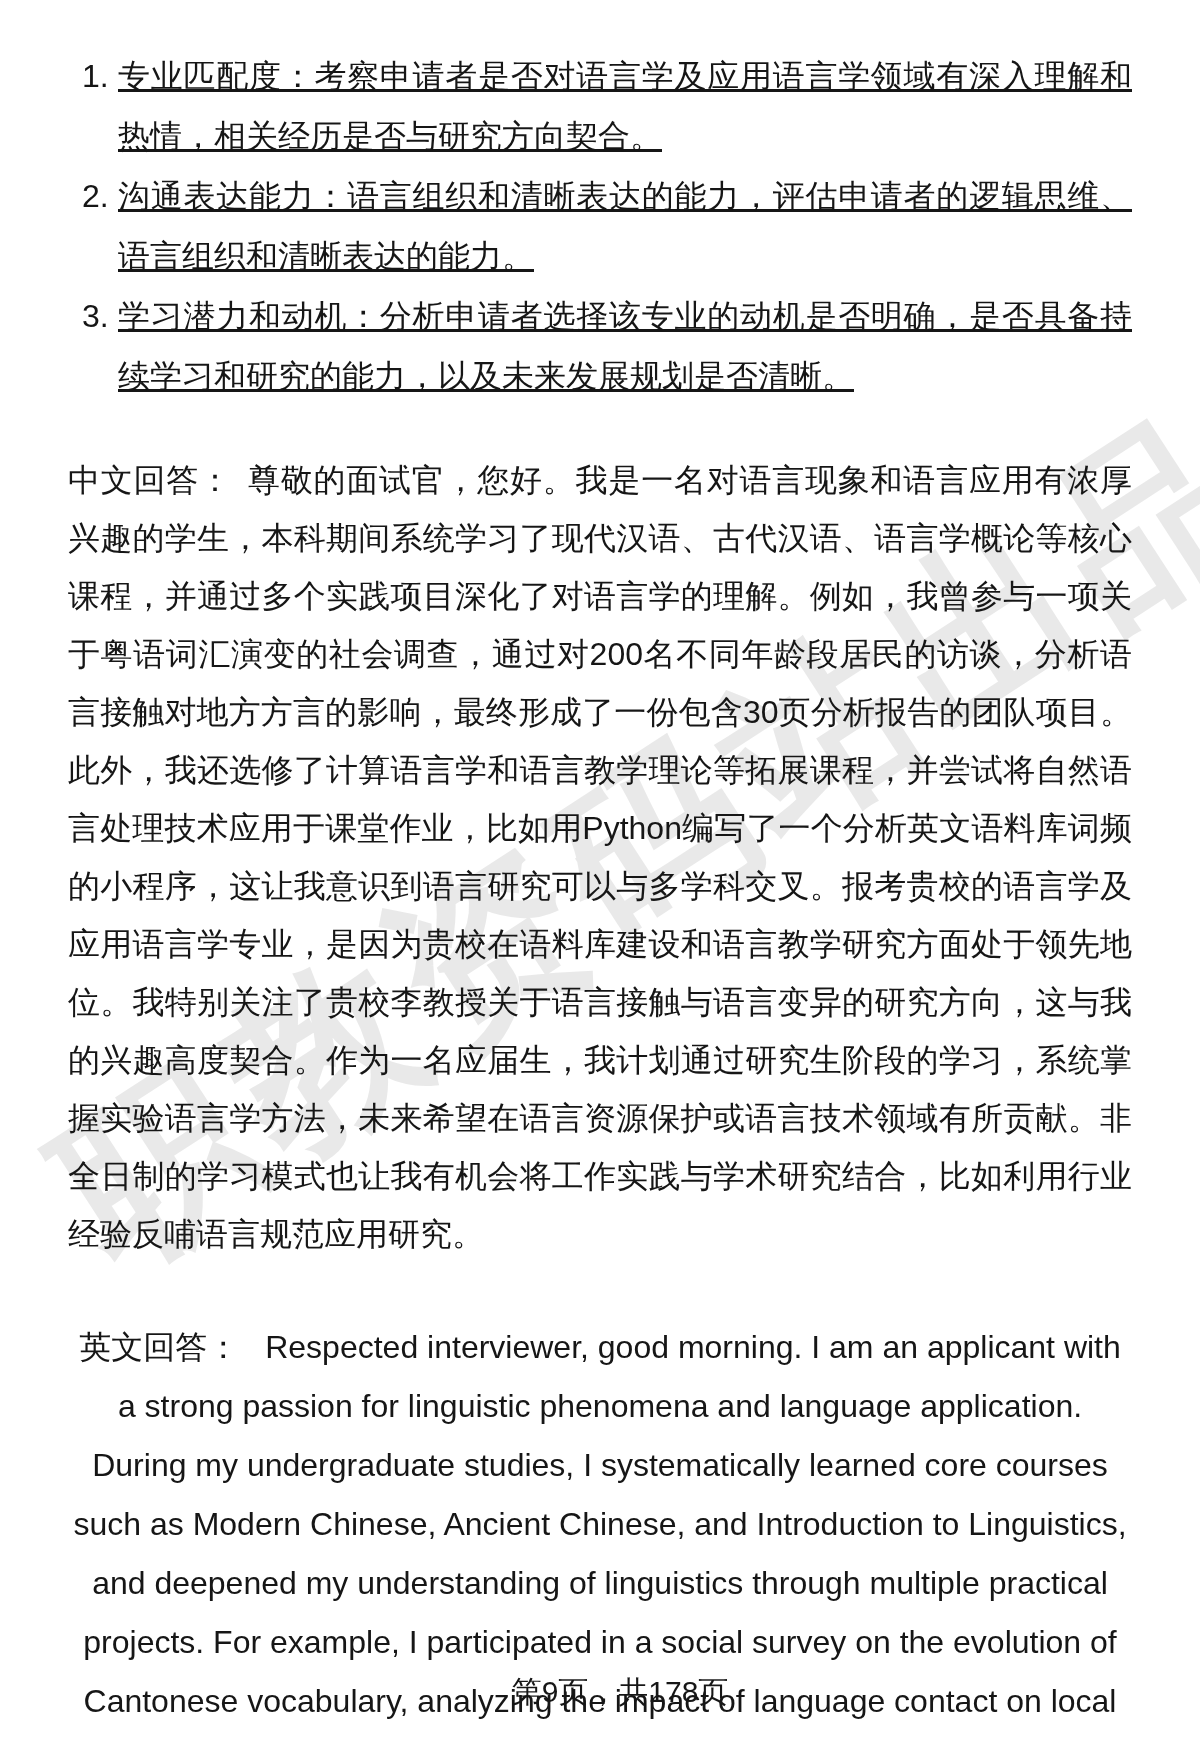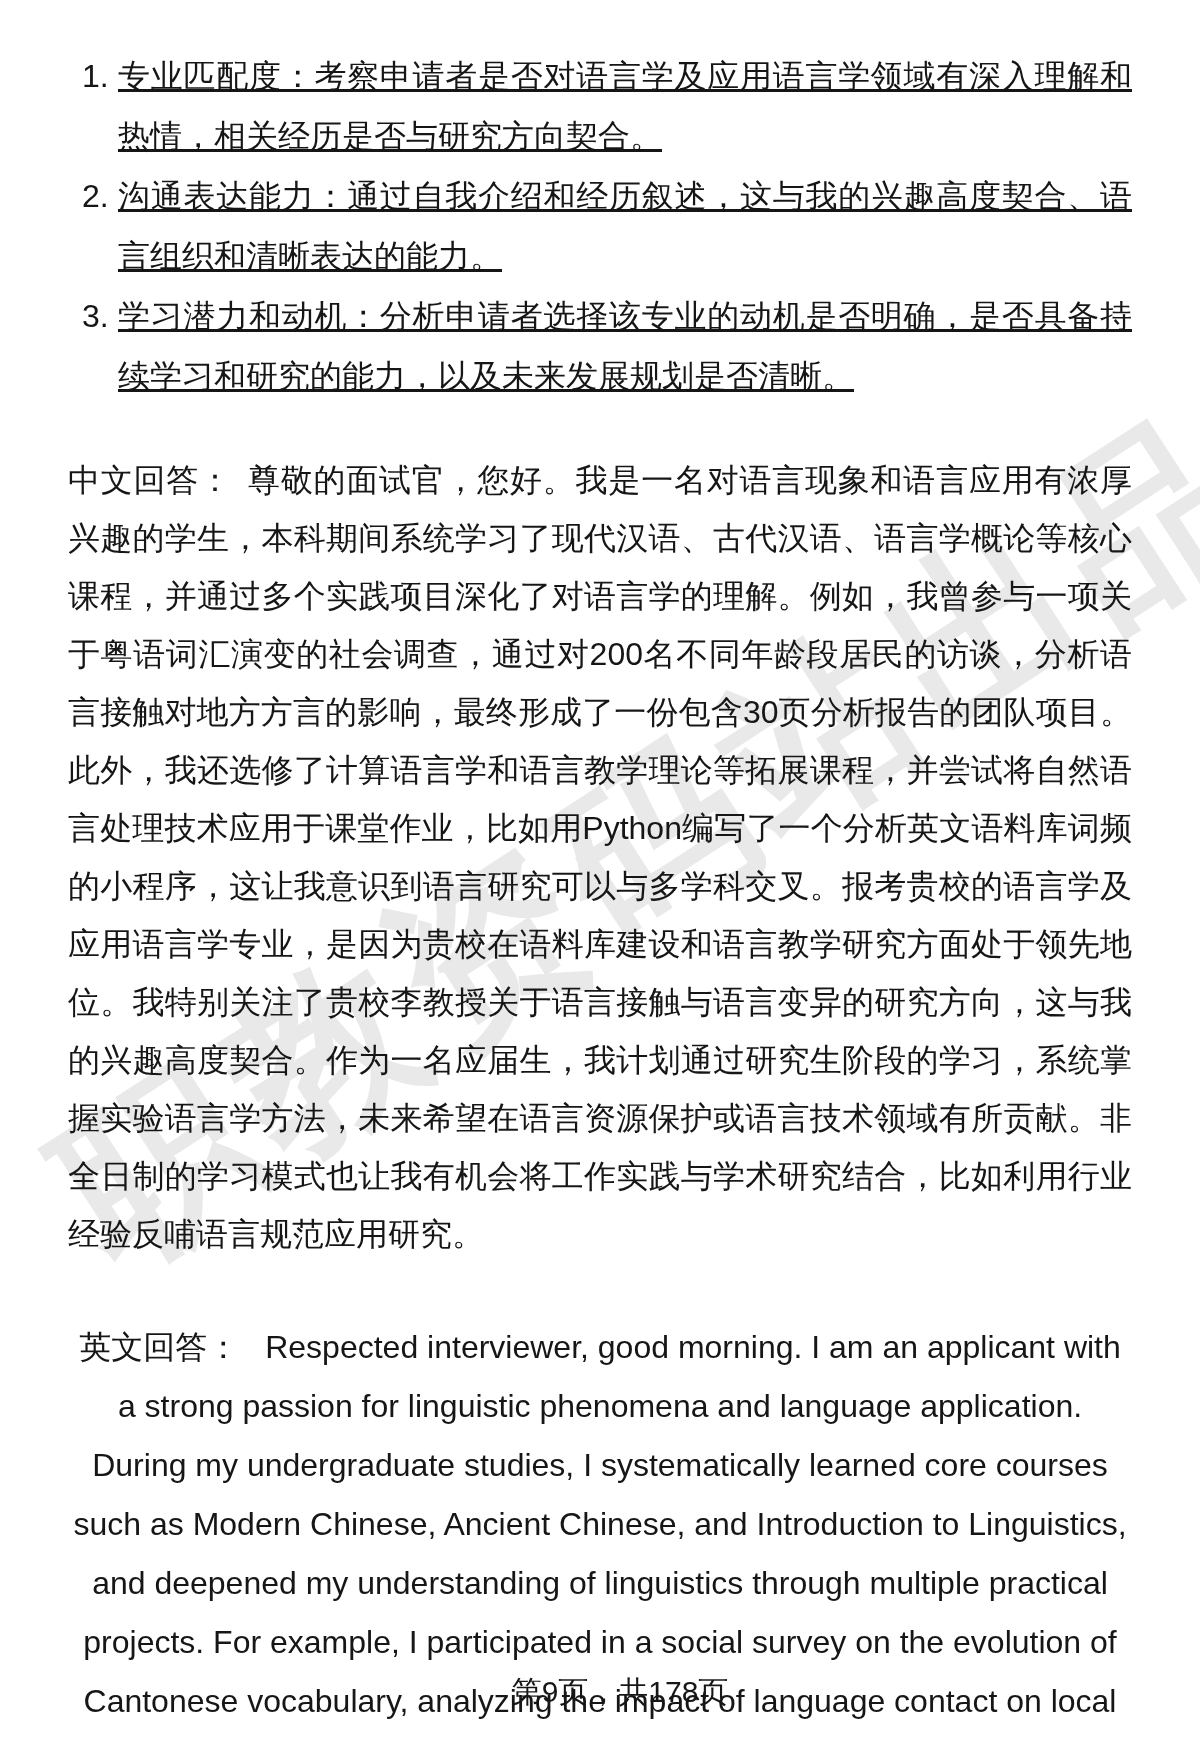--- a/index.html
+++ b/index.html
@@ -97,21 +97,21 @@
 
   <div class="content">
 
     <div class="numbered-list">
       <div class="list-item">
         <span class="num">1.</span>
         <span class="li-text">专业匹配度：考察申请者是否对语言学及应用语言学领域有深入理解和热情，相关经历是否与研究方向契合。</span>
       </div>
       <div class="list-item">
         <span class="num">2.</span>
-        <span class="li-text">沟通表达能力：通过自我介绍和经历叙述，这与我的兴趣高度契合、语言组织和清晰表达的能力。</span>
+        <span class="li-text">沟通表达能力：语言组织和清晰表达的能力，评估申请者的逻辑思维、语言组织和清晰表达的能力。</span>
       </div>
       <div class="list-item">
         <span class="num">3.</span>
         <span class="li-text">学习潜力和动机：分析申请者选择该专业的动机是否明确，是否具备持续学习和研究的能力，以及未来发展规划是否清晰。</span>
       </div>
     </div>
 
     <div class="para para-cn">
       <span class="answer-label">中文回答：</span><span>尊敬的面试官，您好。我是一名对语言现象和语言应用有浓厚兴趣的学生，本科期间系统学习了现代汉语、古代汉语、语言学概论等核心课程，并通过多个实践项目深化了对语言学的理解。例如，我曾参与一项关于粤语词汇演变的社会调查，通过对200名不同年龄段居民的访谈，分析语言接触对地方方言的影响，最终形成了一份包含30页分析报告的团队项目。此外，我还选修了计算语言学和语言教学理论等拓展课程，并尝试将自然语言处理技术应用于课堂作业，比如用Python编写了一个分析英文语料库词频的小程序，这让我意识到语言研究可以与多学科交叉。报考贵校的语言学及应用语言学专业，是因为贵校在语料库建设和语言教学研究方面处于领先地位。我特别关注了贵校李教授关于语言接触与语言变异的研究方向，这与我的兴趣高度契合。作为一名应届生，我计划通过研究生阶段的学习，系统掌握实验语言学方法，未来希望在语言资源保护或语言技术领域有所贡献。非全日制的学习模式也让我有机会将工作实践与学术研究结合，比如利用行业经验反哺语言规范应用研究。</span>
     </div>

